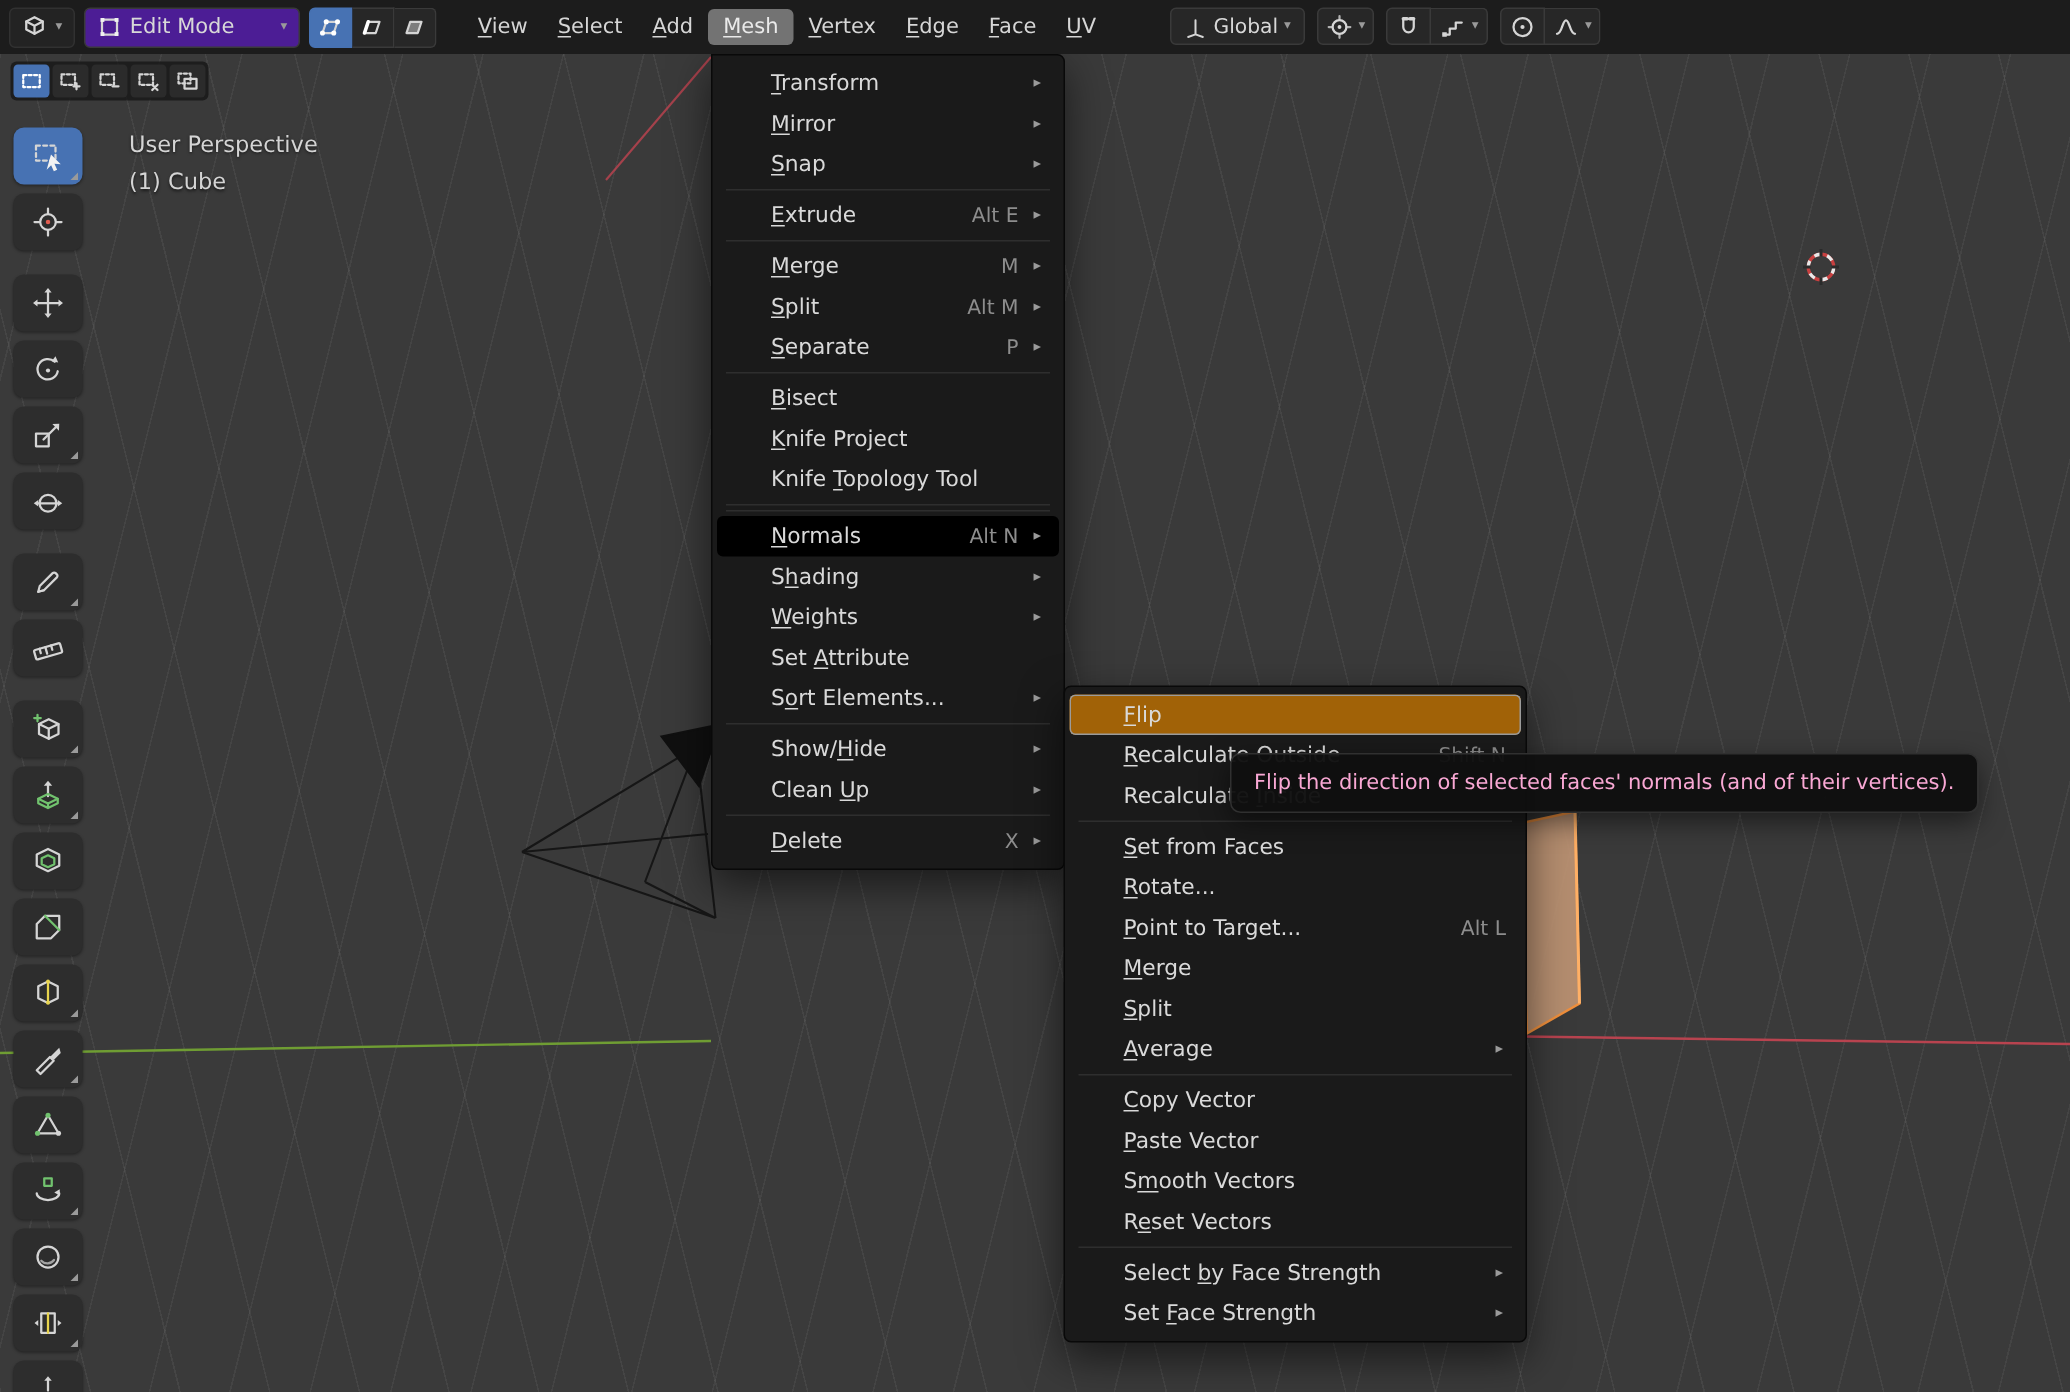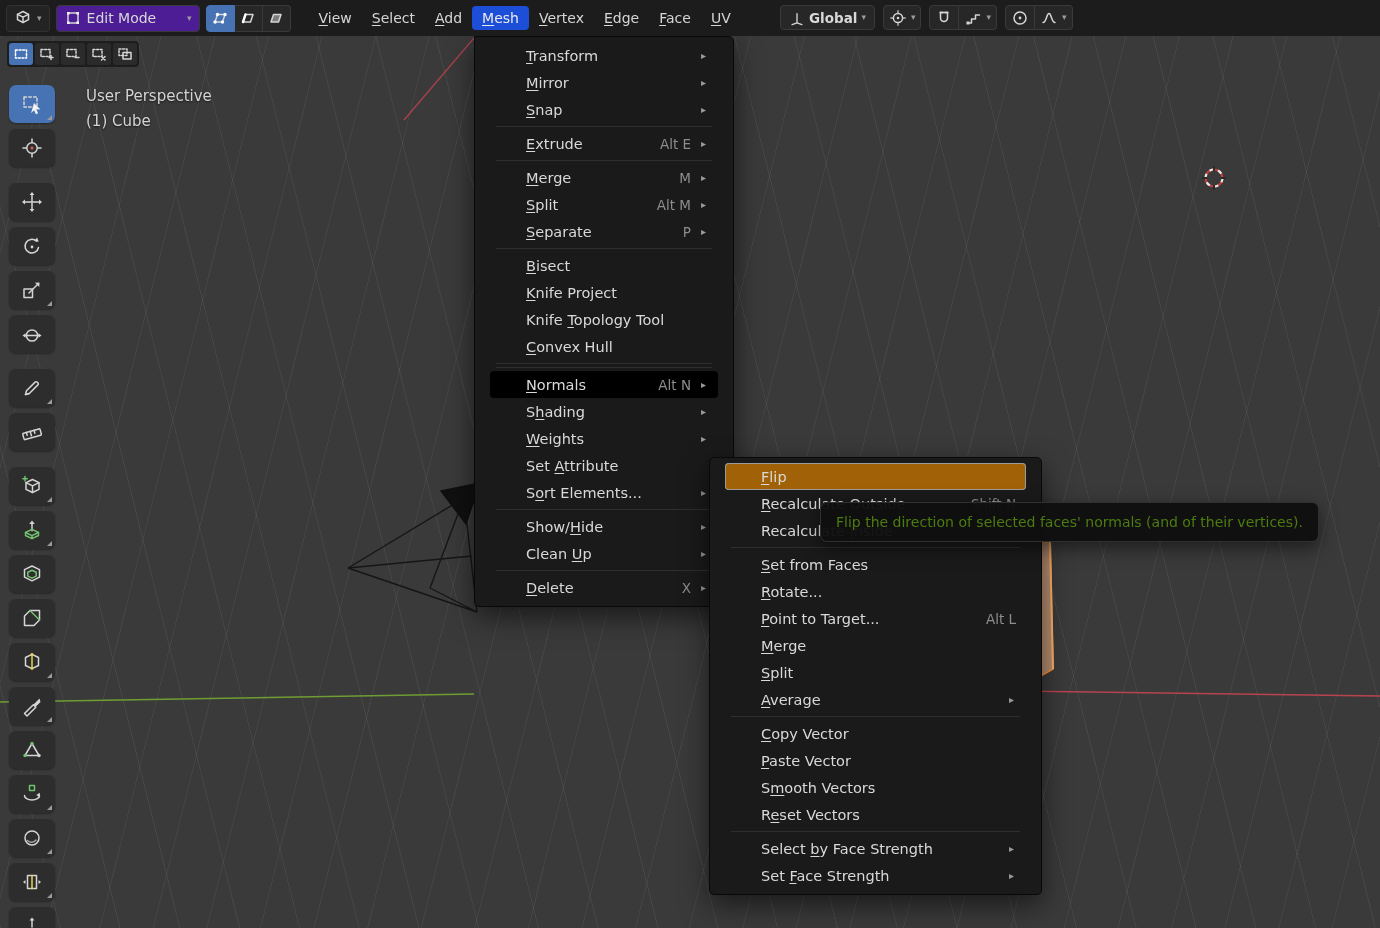--- a/index.html
+++ b/index.html
@@ -15,21 +15,21 @@
       border-radius:4px;height:25px;padding:0 7px;cursor:default;font-size:14px;color:#d8d8d8;}
   .chev{color:#9a9a9a;font-size:9px;line-height:1;}
   .selmode{display:flex;}
   .smbtn{width:27px;height:25px;background:#272727;border:1px solid #3a3a3a;border-left-width:0;
          display:flex;align-items:center;justify-content:center;}
   .smbtn:first-child{border-left-width:1px;border-radius:4px 0 0 4px;}
   .smbtn:last-child{border-radius:0 4px 4px 0;}
   .smbtn.active{background:#4772b3;border-color:#4772b3;}
   .menus{display:flex;margin-left:12px;text-align:right;}
   .mbtn{padding:4px 10px;border-radius:4px;font-size:14px;color:#d6d6d6;}
-  .mbtn.open{background:#1d4ed8;color:#eaeaea;}
+  .mbtn.open{background:#737373;color:#eaeaea;}
   .widgets{position:absolute;left:780px;top:5px;display:flex;align-items:center;gap:8px;}
   .wgroup{display:flex;}
   .wbtn{background:#272727;border:1px solid #3a3a3a;height:25px;display:flex;align-items:center;
         gap:4px;padding:0 5px;box-sizing:border-box;}
   .wgroup .wbtn{border-left-width:0;}
   .wgroup .wbtn:first-child{border-left-width:1px;border-radius:4px 0 0 4px;}
   .wgroup .wbtn:last-child{border-radius:0 4px 4px 0;}
   .wgroup .wbtn:only-child{border-radius:4px;}
 
   
@@ -52,35 +52,35 @@
   .tbtn.active{background:#4772b3;}
   .tbtn.gap{margin-top:10px;}
   .more{position:absolute;right:3px;bottom:3px;width:0;height:0;
         border-left:5px solid transparent;border-bottom:5px solid #9a9a9a;}
 
   .vphead{position:absolute;left:86px;top:84px;z-index:5;color:#d4d4d4;font-size:15px;
           line-height:25px;text-shadow:0 1px 2px rgba(0,0,0,.6);}
 
   
   .panel{position:absolute;background:#1a1a1a;border:1px solid #090909;border-radius:5px;
-         box-shadow:0 10px 28px rgba(0,0,0,.55);padding:5px 12px;font-size:14.5px;color:#d9d9d9;}
+         box-shadow:0 10px 28px rgba(0,0,0,.55);padding:5px 0;font-size:14.5px;color:#d9d9d9;}
   #meshMenu{left:474px;top:36px;width:234px;z-index:40;border-top-left-radius:0;}
   #normalsMenu{left:709px;top:457px;width:307px;z-index:45;}
   .row{height:27px;display:flex;align-items:center;margin:0 3px;padding:0 10px 0 36px;
        border-radius:4px;box-sizing:border-box;}
   .row .lbl{white-space:nowrap;}
   .row .sc{margin-left:auto;color:#8d8d8d;font-size:13.5px;white-space:nowrap;padding-left:14px;}
   .row .arr{color:#9a9a9a;font-size:10px;margin-left:8px;width:9px;text-align:center;}
   .row.hl{background:#000000;}
   .row.hov{box-shadow:inset 0 0 0 1px #9b9b9b;background:#a16207;}
   .sep{height:1px;background:#2e2e2e;margin:3px 9px;}
 
   .tooltip{position:absolute;left:820px;top:502px;height:38px;display:flex;align-items:center;
            background:rgba(15,15,15,.96);border:1px solid #303030;border-radius:7px;
-           padding:0 15px;font-size:14px;color:#4d7c0f;z-index:60;white-space:nowrap;
+           padding:0 15px;font-size:14px;color:#f9a8d4;z-index:60;white-space:nowrap;
            box-shadow:0 6px 18px rgba(0,0,0,.5);}
 
   
   svg.ic{stroke:#d5d5d5;fill:none;stroke-width:1.5;stroke-linecap:round;stroke-linejoin:round;display:block;}
 </style>
 </head>
 <body>
 
 <div class="viewport"></div>
 
@@ -170,21 +170,21 @@
     <div class="mbtn"><u>F</u>ace</div>
     <div class="mbtn"><u>U</u>V</div>
   </div>
 
   <div class="widgets">
     <div class="wgroup">
         <div class="wbtn" style="padding:0 8px;">
       <svg class="ic" width="16" height="18" viewBox="0 0 18 18">
         <path d="M9 14.5V4M9 14.5l-5.5 2M9 14.5l5.5 2"></path>
       </svg>
-      <span style="font-size:13.5px;font-weight:bold;">Global</span>
+      <span style="font-size:13.5px;">Global</span>
       <span class="chev">▾</span>
     </div>
       </div>
 
     <div class="wgroup">
         <div class="wbtn">
       <svg class="ic" width="18" height="18" viewBox="0 0 18 18">
         <circle cx="9" cy="9" r="4.6"></circle>
             <circle cx="9" cy="9" r="1.3" fill="#d5d5d5" stroke="none"></circle>
         <path d="M9 1.8v2.4M9 13.8v2.4M1.8 9h2.4M13.8 9h2.4" opacity=".8"></path>
@@ -442,23 +442,20 @@
   <div class="sep"></div>
   <div class="row">
       <span class="lbl"><u>B</u>isect</span>
     </div>
   <div class="row">
       <span class="lbl"><u>K</u>nife Project</span>
     </div>
   <div class="row">
       <span class="lbl">Knife <u>T</u>opology Tool</span>
     </div>
-  <div class="row">
-      <span class="lbl"><u>C</u>onvex Hull</span>
-    </div>
   <div class="sep"></div>
   <div class="sep"></div>
   <div class="row hl">
       <span class="lbl"><u>N</u>ormals</span>
       <span class="sc">Alt N</span>
       <span class="arr">▸</span>
     </div>
   <div class="row">
       <span class="lbl">S<u>h</u>ading</span>
       <span class="sc"></span>

